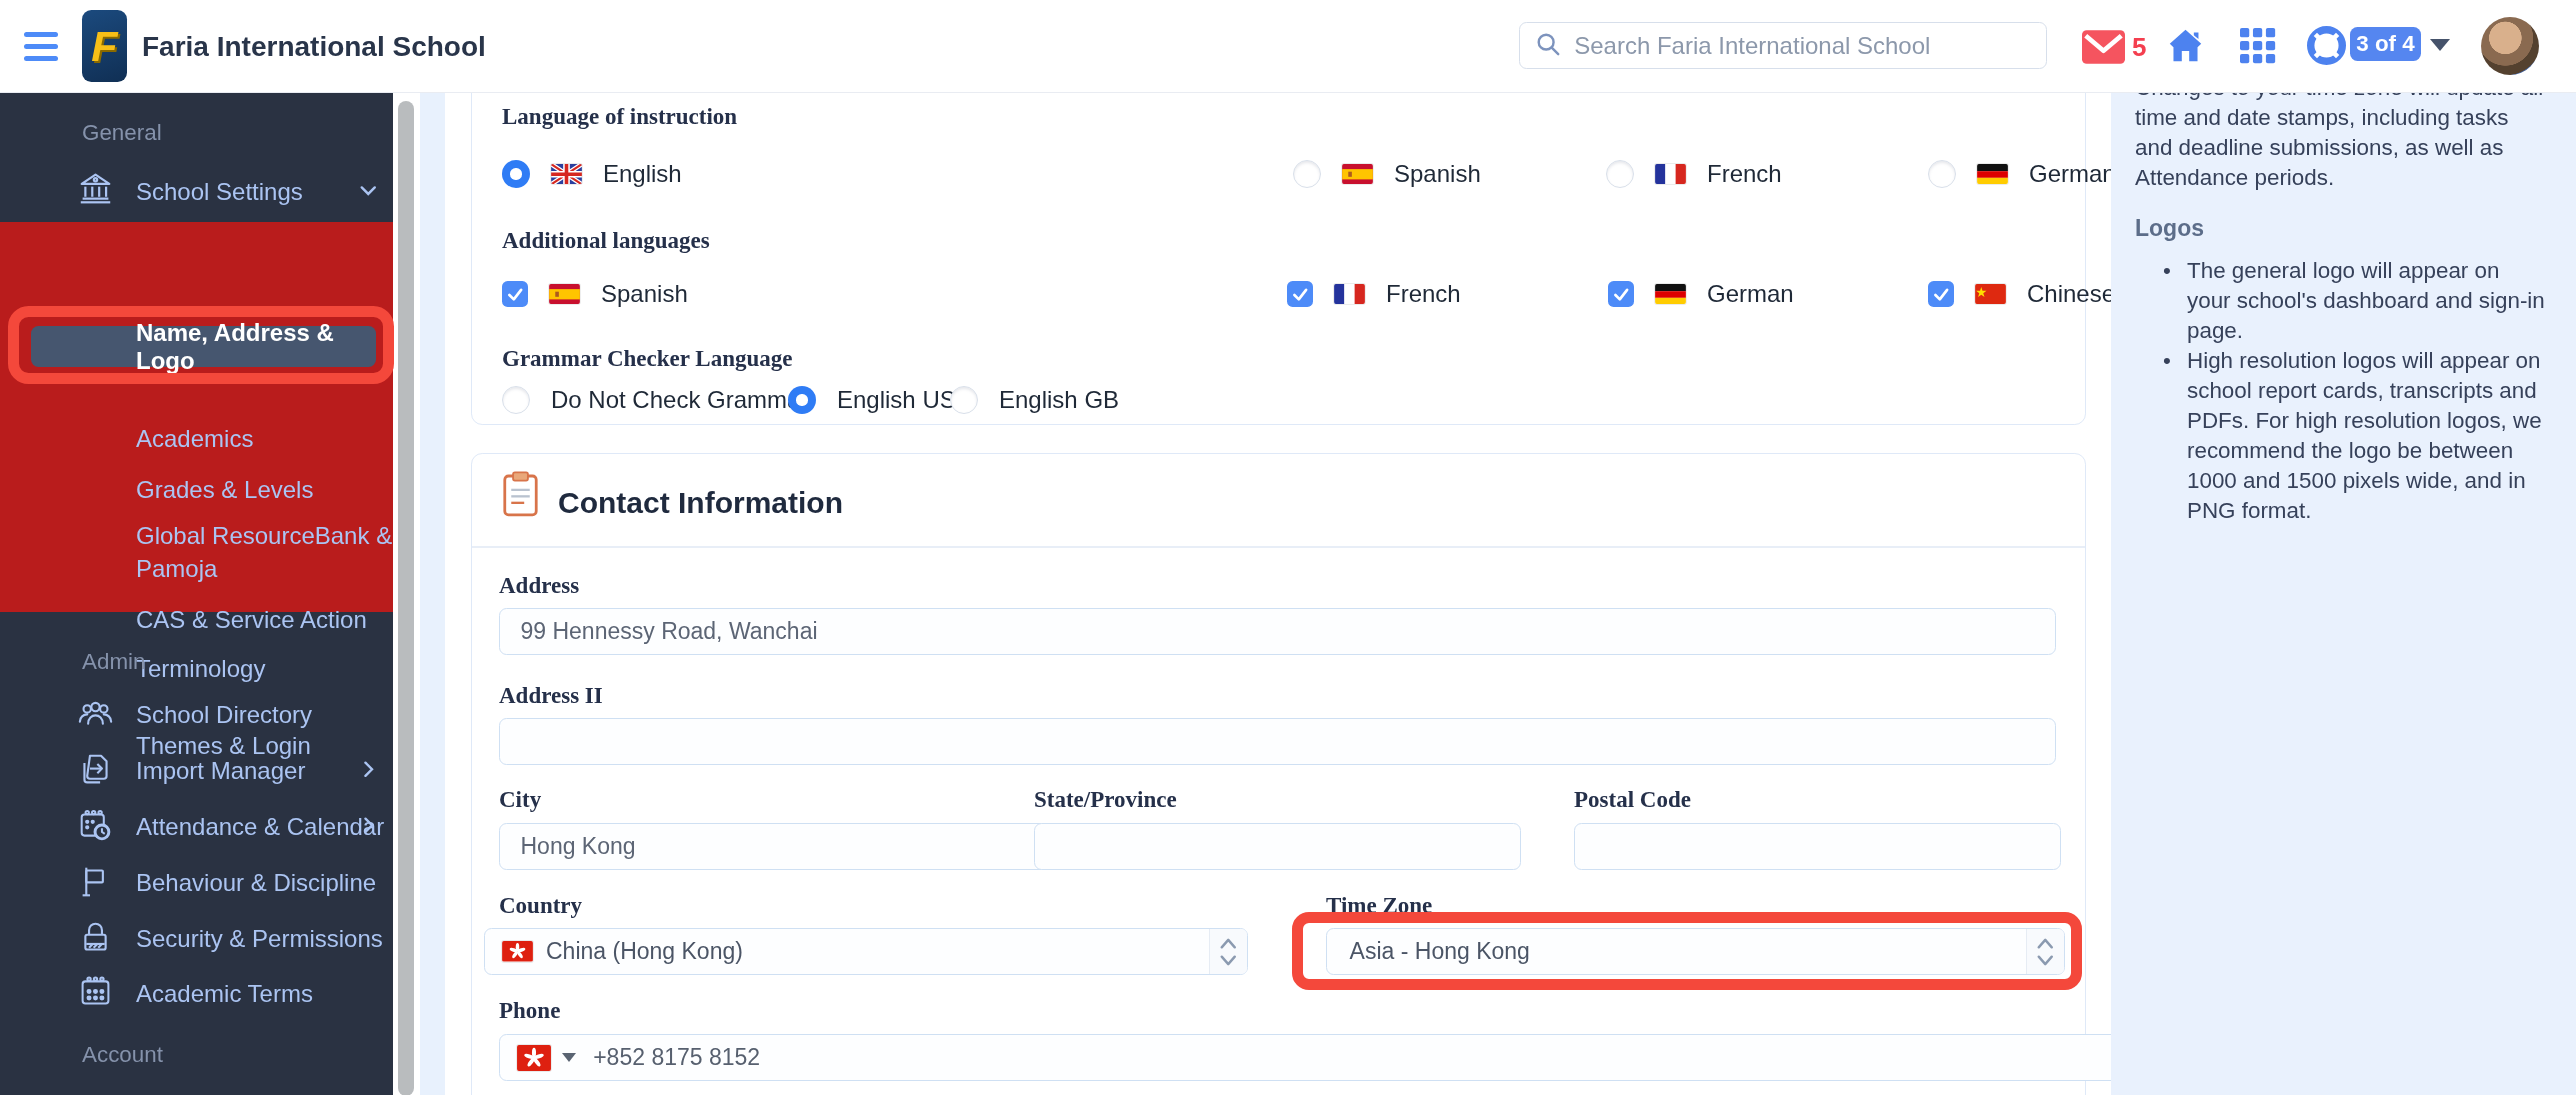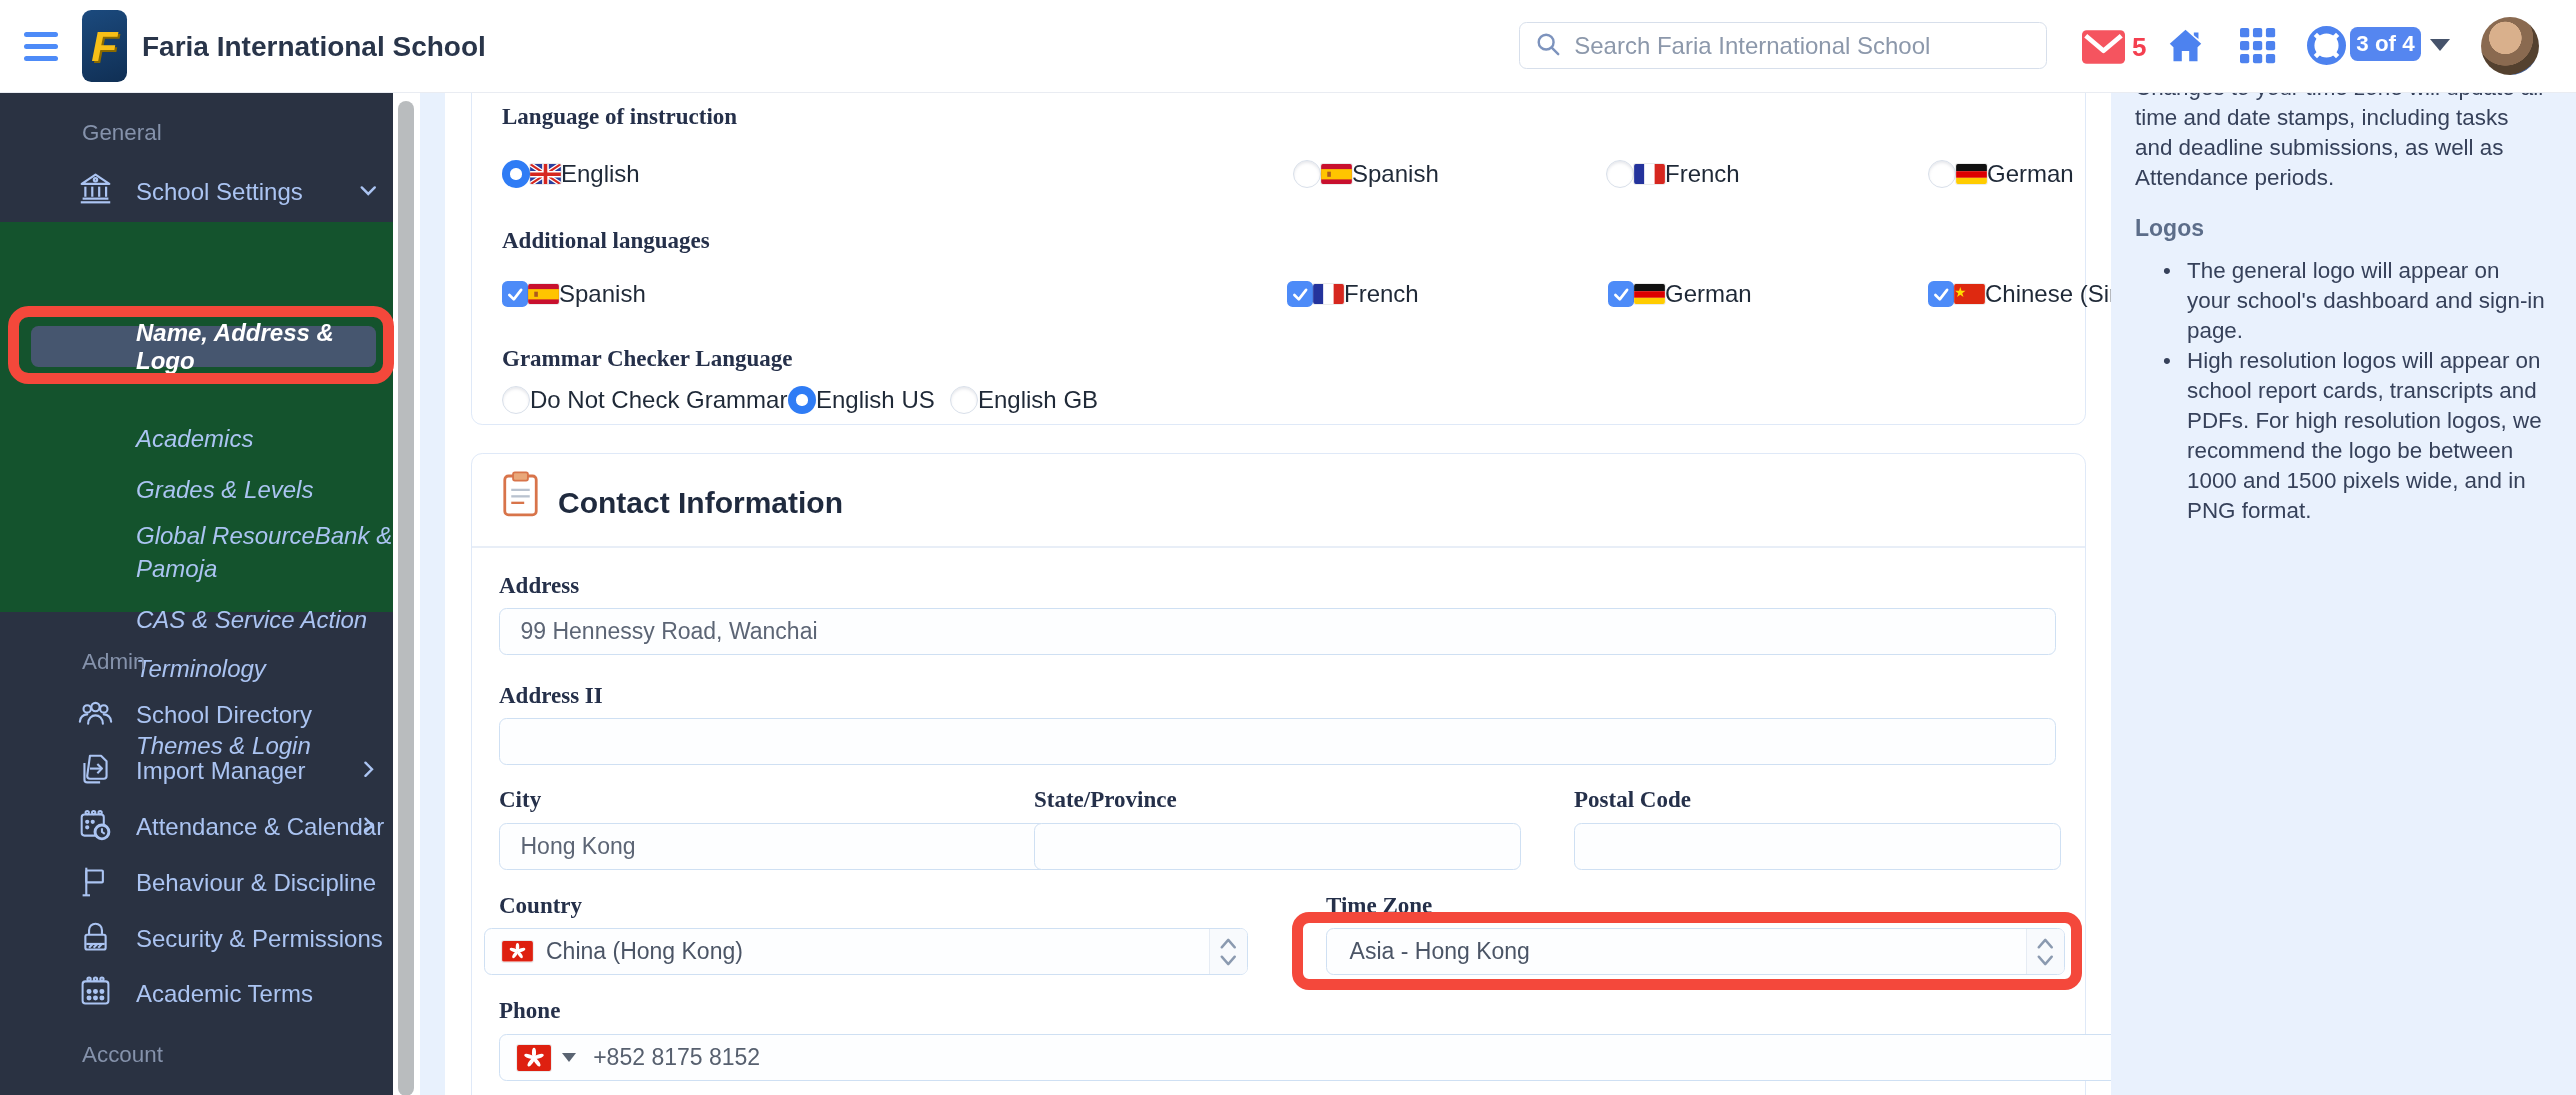--- a/index.html
+++ b/index.html
@@ -22,37 +22,37 @@
   #pagerPill{left:2350px;top:27px;width:71px;height:34px;background:#5586f0;border-radius:7.5px;color:#fff;
              font-size:22.4px;font-weight:600;display:flex;align-items:center;justify-content:center;}
   #pagerCaret{left:2430px;top:39px;width:0;height:0;border-left:10.3px solid transparent;border-right:10.3px solid transparent;border-top:12px solid #46536b;}
   #avatar{left:2481px;top:17px;width:58px;height:58px;border-radius:50%;
           background:radial-gradient(circle at 42% 36%,#d9b08c 0 32%,#8a6a50 33% 55%,#54412f 56% 74%,#3f5a8c 75% 100%);}
 
   
   #sidebar{left:0;top:92px;width:393px;height:1003px;background:#2a3242;}
   .secLabel{position:absolute;left:82px;font-size:22.4px;color:#8592ab;}
   .sbItem{position:absolute;font-size:24px;color:#abc4f2;white-space:nowrap;}
-  #submenu{position:absolute;left:0;top:130px;width:406px;height:390px;background:#14532d;font-style:italic;}
+  #submenu{position:absolute;left:0;top:130px;width:406px;height:390px;background:#b91c1c;}
   #selItem{position:absolute;left:31px;top:104px;width:345px;height:41px;background:#46566f;border-radius:7.5px;
            color:#fff;font-size:24px;font-weight:600;display:flex;align-items:center;padding-left:105px;box-sizing:border-box;}
   .sbIcon{position:absolute;left:78px;width:35px;height:35px;}
   .chev{position:absolute;width:20.5px;height:20.5px;}
 
   
   #sbTrack{left:393px;top:92px;width:27px;height:1003px;background:#fff;}
   #sbThumb{left:398px;top:101px;width:16px;height:995px;background:#b9bcbe;border-radius:8.4px;}
   #strip{left:420px;top:92px;width:25px;height:1003px;background:#e8f1fd;}
 
   
   .card{position:absolute;background:#fff;border:1.9px solid #dfe9f8;border-radius:11.2px;box-sizing:border-box;}
   #card1{left:471px;top:54px;width:1615px;height:371px;}
   #card2{left:471px;top:453px;width:1615px;height:719px;}
   .formLabel{position:absolute;font-size:23px;font-weight:600;color:#25304a;white-space:nowrap;font-family:Liberation Serif, serif;}
-  .optRow{position:absolute;display:flex;align-items:center;gap:0;white-space:nowrap;}
+  .optRow{position:absolute;display:flex;align-items:center;gap:21px;white-space:nowrap;}
   .optLabel{font-size:24px;font-weight:500;color:#1f2937;}
   .radio{width:28px;height:28px;border-radius:50%;background:#fff;border:1.9px solid #d9e0ea;box-sizing:border-box;
          box-shadow:inset 0 1.9px 2.8px rgba(120,130,150,.18);}
   .radioOn{width:28px;height:28px;border-radius:50%;background:#2f7cf5;display:flex;align-items:center;justify-content:center;}
   .radioOn i{width:11.2px;height:11.2px;border-radius:50%;background:#fff;}
   .cbox{width:26px;height:26px;border-radius:5.6px;background:#4d8bf8;display:flex;align-items:center;justify-content:center;}
   .flag{border-radius:1.9px;box-shadow:0 0 0 0.9px rgba(0,0,0,.08);}
   .inp{position:absolute;height:47px;border:1.9px solid #cfe0f3;border-radius:7.5px;background:#fdfeff;box-sizing:border-box;
        font-size:23px;color:#5c6575;padding:0 20.5px;font-family:inherit;outline:none;}
   .sel{position:absolute;height:47px;border:1.9px solid #cfe0f3;border-radius:7.5px;background:#fdfeff;box-sizing:border-box;

